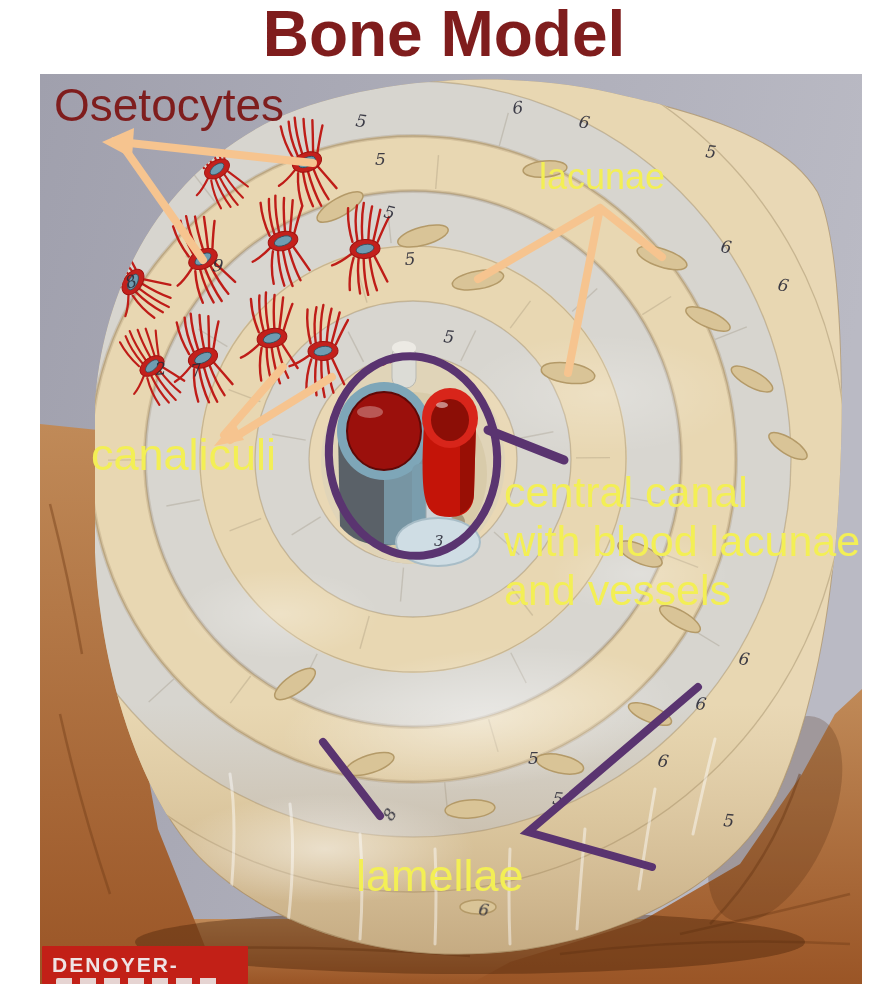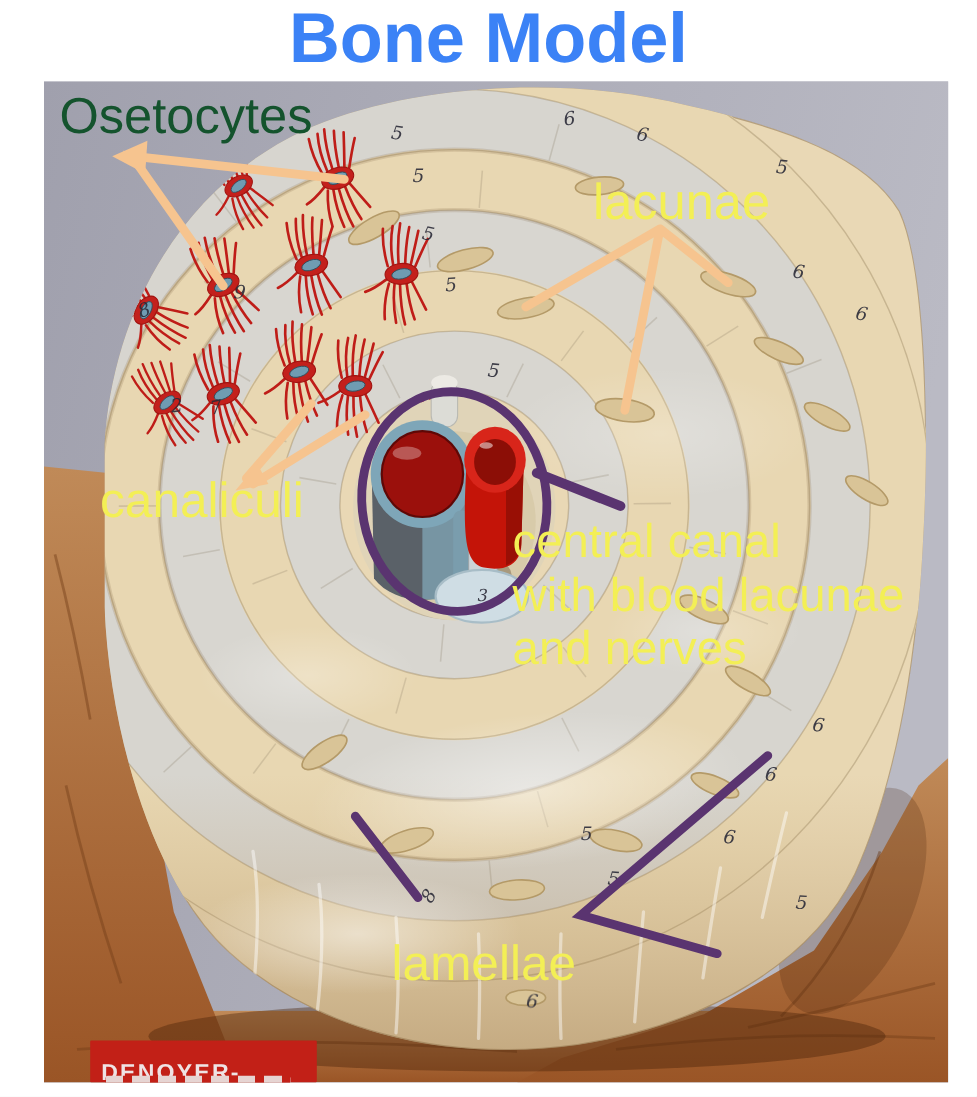--- a/index.html
+++ b/index.html
@@ -1,33 +1,33 @@
 <!DOCTYPE html>
 <html><head>
 <meta charset="utf-8">
 <style>
   html,body{margin:0;padding:0;background:#ffffff;}
   .stage{position:relative;width:888px;height:997px;background:#ffffff;overflow:hidden;
          font-family:"Liberation Sans",sans-serif;}
   .title{position:absolute;top:2px;left:0;right:0;text-align:center;
-         font:700 64px/1.0 "Liberation Sans",sans-serif;color:#3b82f6;letter-spacing:0px;}
+         font:700 64px/1.0 "Liberation Sans",sans-serif;color:#7f1d1d;letter-spacing:0px;}
   .photo{position:absolute;left:40px;top:74px;width:822px;height:910px;overflow:hidden;
          background:#aaaab6;}
   .photo svg{position:absolute;left:0;top:0;}
   .lbl{position:absolute;white-space:nowrap;font-family:"Liberation Sans",sans-serif;font-weight:400;}
-  .ink{color:#14532d;font-size:46px;}
+  .ink{color:#7f1d1d;font-size:46px;}
   .yel{color:#f3ef55;}
   .lbl-osteocytes{left:14px;top:4px;}
-  .lbl-lacunae{left:499px;top:82px;font-size:46px;}
+  .lbl-lacunae{left:499px;top:82px;font-size:36px;}
   .lbl-canaliculi{left:51px;top:355px;font-size:45px;}
-  .lbl-central{left:426px;top:394px;font-size:43px;line-height:49px;}
+  .lbl-central{left:464px;top:394px;font-size:43px;line-height:49px;}
   .lbl-central span{display:block;}
   .lbl-lamellae{left:316px;top:736px;font-size:45px;margin-top:40px;}
   .maker{position:absolute;left:2px;top:872px;width:206px;height:38px;background:#c22017;
-         box-sizing:border-box;padding:19px 0 0 10px;border-radius:1px;margin-left:40px;}
+         box-sizing:border-box;padding:8px 0 0 10px;border-radius:1px;}
   .maker .mk-text{color:#efe3e4;font:700 21px/1 "Liberation Sans",sans-serif;letter-spacing:2px;}
   .maker .mk-line2{position:absolute;left:14px;top:32px;width:168px;height:10px;border-radius:2px;
          background:repeating-linear-gradient(90deg,#e6d4d2 0 16px,#c22017 16px 24px);}
   .numtxt{font-family:"DejaVu Serif",serif;font-style:italic;fill:#2b2b38;opacity:.9;}
 </style>
 </head>
 <body>
 
 <div class="stage">
   <div class="title">Bone Model</div>
@@ -252,21 +252,21 @@
         <path d="M658,613 L488,758 L612,793" stroke-width="8"></path>
       </g>
     </svg>
 
     <span class="lbl ink lbl-osteocytes">Osetocytes</span>
     <span class="lbl yel lbl-lacunae">lacunae</span>
     <span class="lbl yel lbl-canaliculi">canaliculi</span>
     <div class="lbl yel lbl-central">
       <span>central canal</span>
       <span>with blood lacunae</span>
-      <span>and nerves</span>
+      <span>and vessels</span>
     </div>
     <span class="lbl yel lbl-lamellae">lamellae</span>
 
     <div class="maker">
       <span class="mk-text">DENOYER-</span>
       <div class="mk-line2"></div>
     </div>
   </div>
 </div>
 

